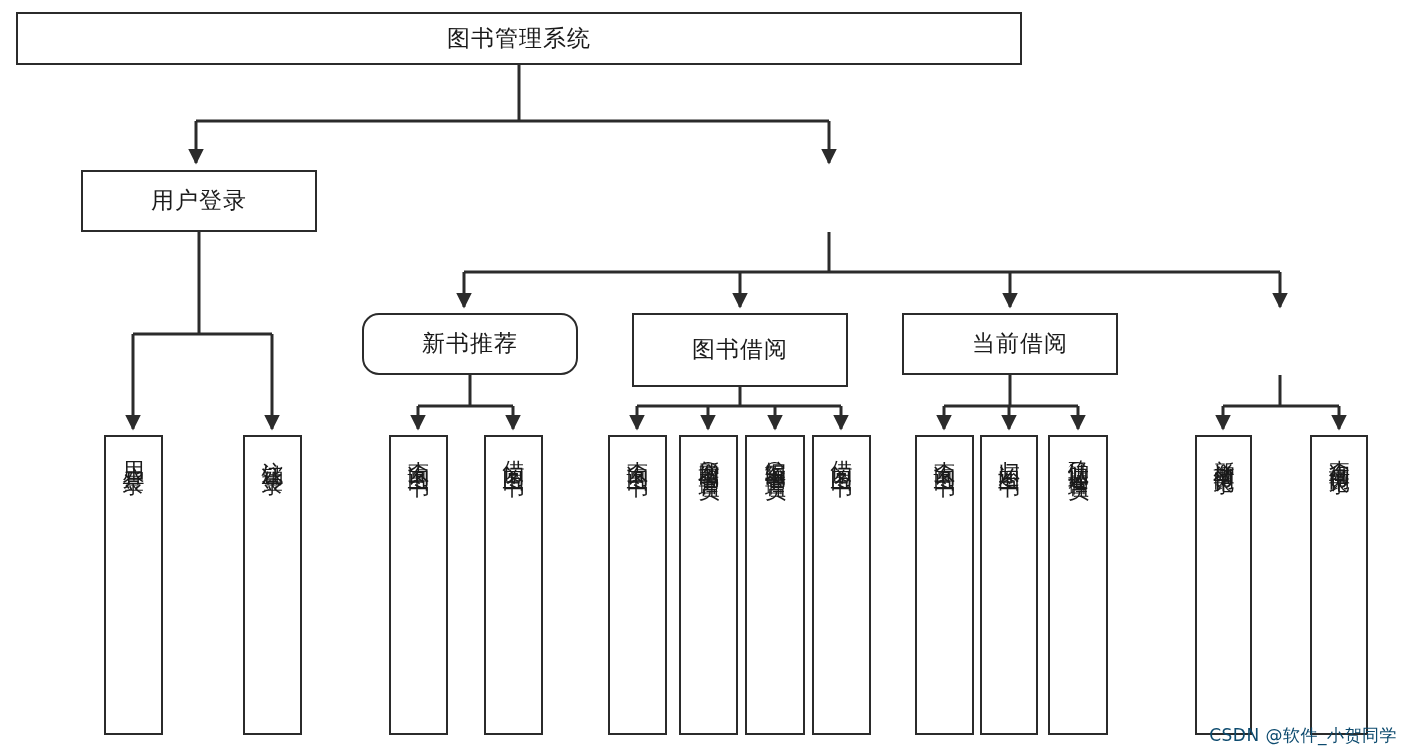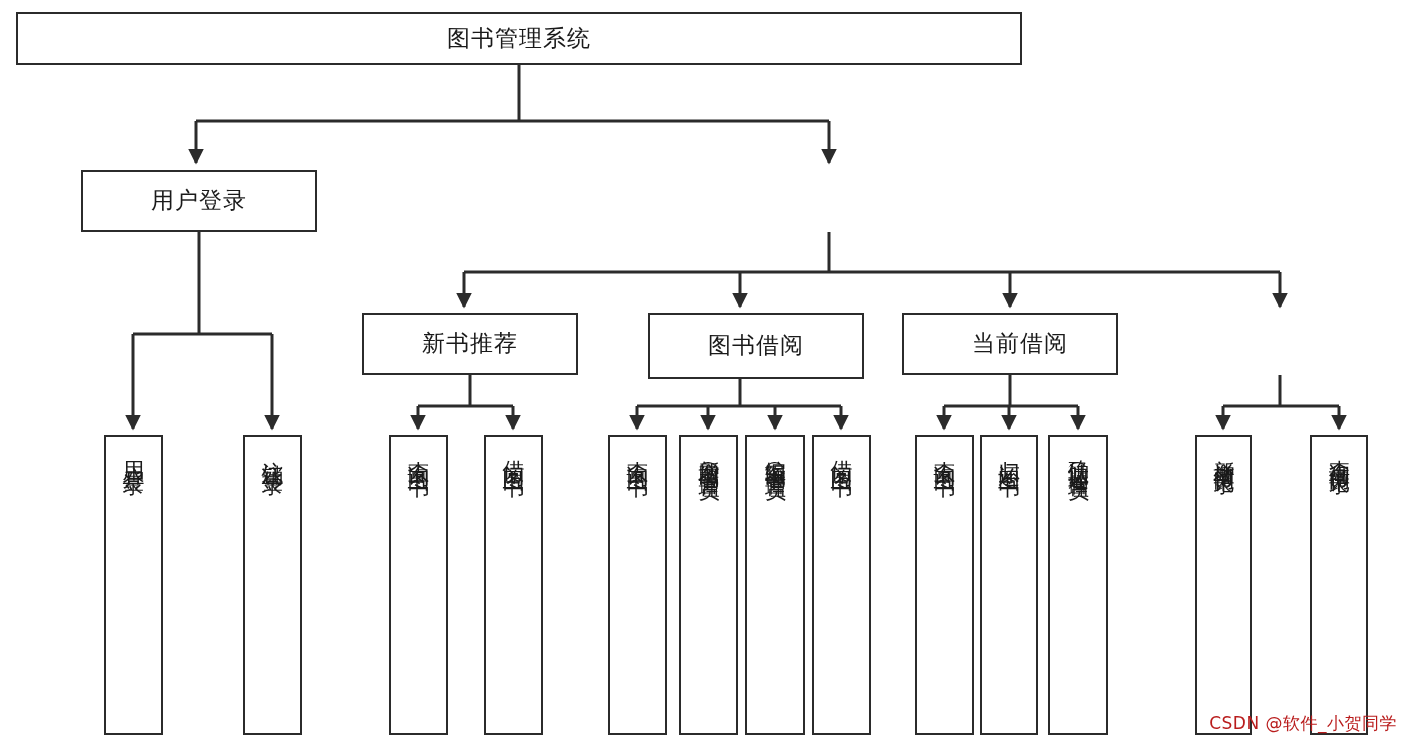--- a/index.html
+++ b/index.html
@@ -65,23 +65,23 @@
     line-height: 1;
     white-space: nowrap;
   }
   .node.v.tall .label {
     font-size: 21px;
     letter-spacing: 3px;
   }
   .watermark {
     position: absolute;
     right: 8px;
-    bottom: 12px;
+    bottom: 0;
     font-size: 17px;
-    color: #b91c1c;
+    color: #0c4a6e;
     letter-spacing: 0.5px;
     z-index: 3;
     white-space: nowrap;
   }
 </style>
 </head>
 <body>
 
 <div id="canvas">
 
@@ -136,24 +136,24 @@
   </svg>
 
   <div class="node root h" style="left:16px; top:12px; width:1006px; height:53px;">
     <span class="label">图书管理系统</span>
   </div>
 
   <div class="node h" style="left:81px; top:170px; width:236px; height:62px;">
     <span class="label">用户登录</span>
   </div>
 
-  <div class="node h" style="left:362px; top:313px; width:216px; height:62px;">
+  <div class="node h" style="left:362px; top:313px; width:216px; height:62px;border-radius:17px;">
     <span class="label">新书推荐</span>
   </div>
-  <div class="node h" style="left:632px; top:313px; width:216px; height:66px;margin-left:16px;">
+  <div class="node h" style="left:632px; top:313px; width:216px; height:74px;">
     <span class="label">图书借阅</span>
   </div>
   <div class="node h" style="left:902px; top:313px; width:216px; height:62px;padding-left:20px;">
     <span class="label">当前借阅</span>
   </div>
 
   <div class="node v" style="left:104px; top:435px; width:59px; height:300px;">
     <span class="label">用户登录</span>
   </div>
   <div class="node v" style="left:243px; top:435px; width:59px; height:300px;">

